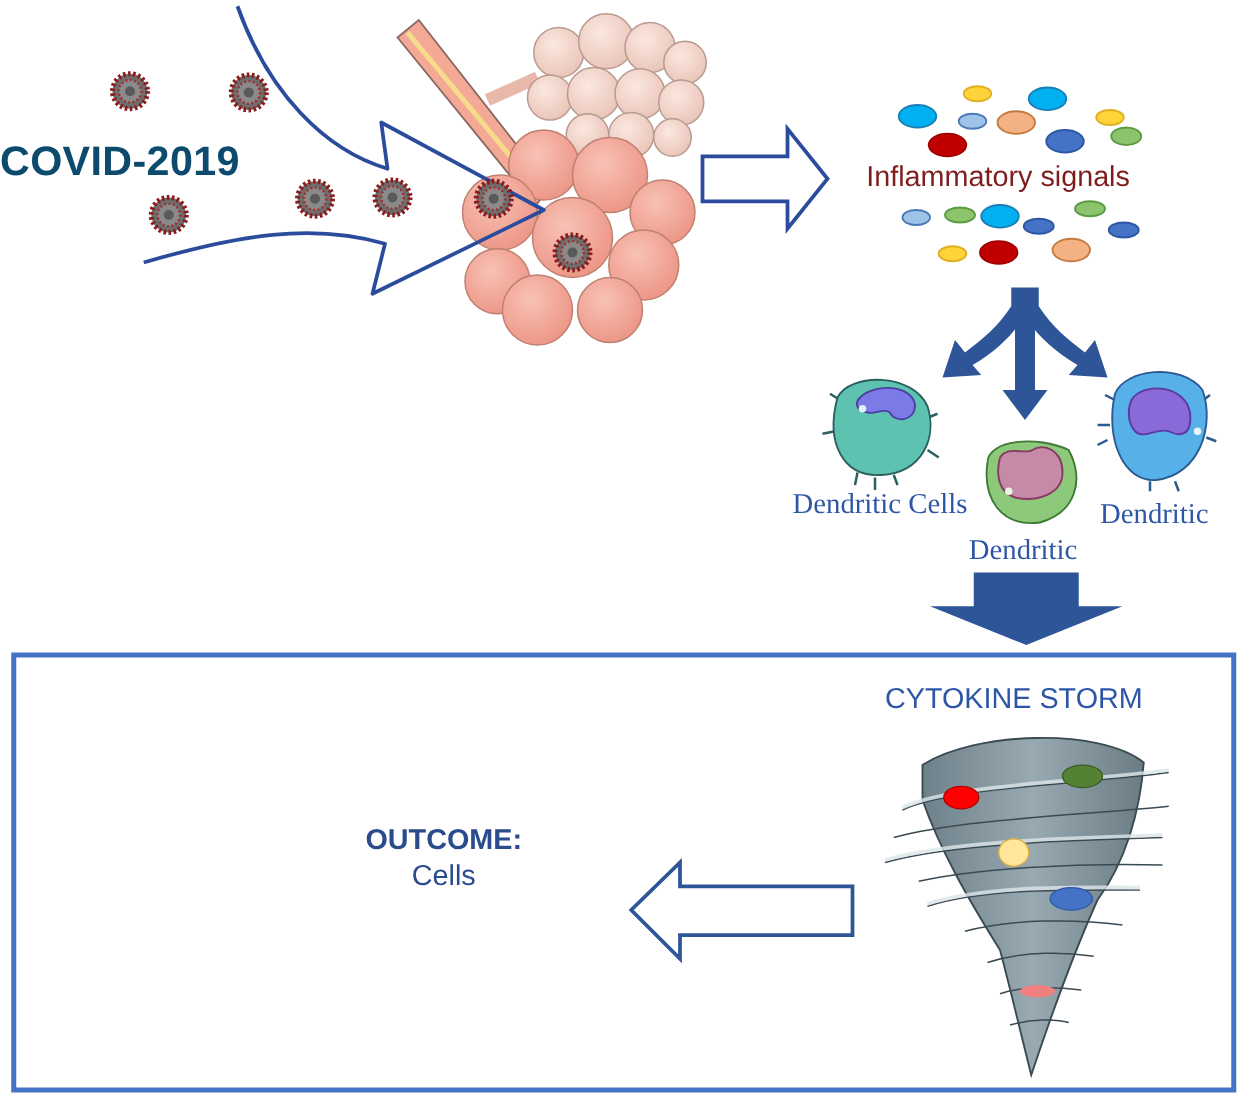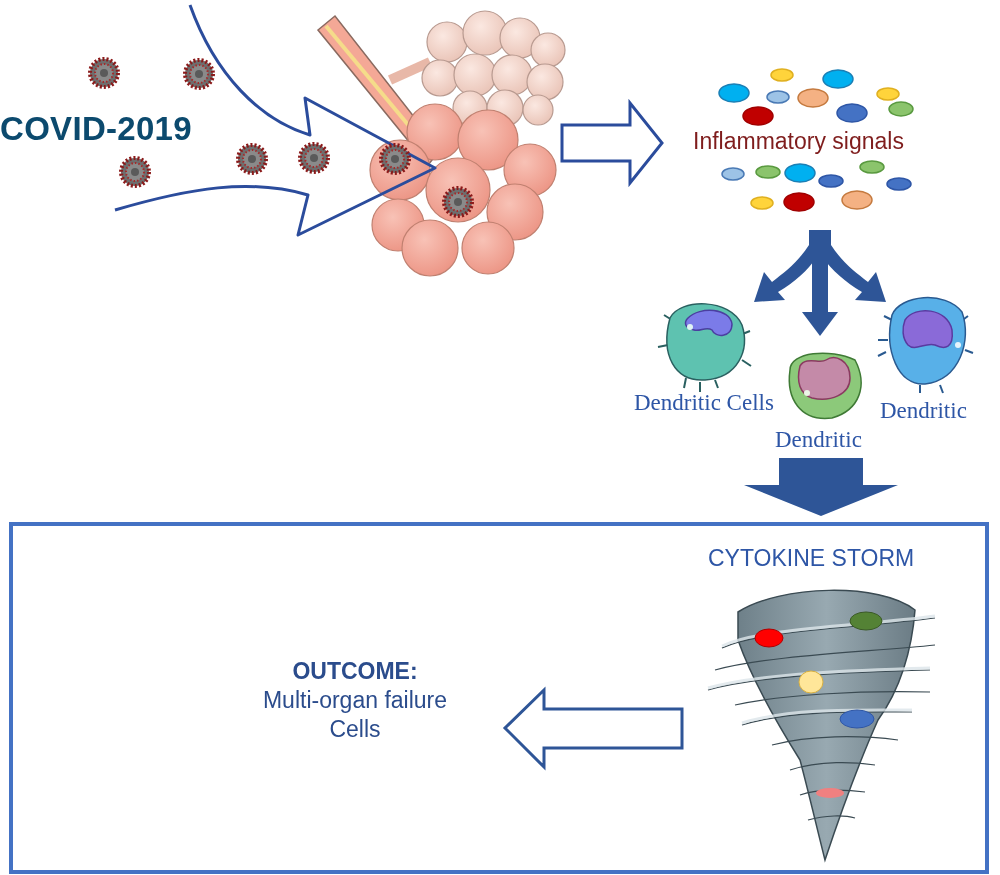--- a/index.html
+++ b/index.html
@@ -164,15 +164,14 @@
 
 <div class="abs title-covid">COVID-2019</div>
 <div class="abs label-infl">Inflammatory signals</div>
 <div class="abs cell-label" style="left:634px; top:390px;">Dendritic Cells</div>
 <div class="abs cell-label" style="left:775px; top:427px;">Dendritic</div>
 <div class="abs cell-label" style="left:880px; top:398px;">Dendritic</div>
 <div class="abs storm-title">CYTOKINE STORM</div>
 
 <div class="abs outcome">
   <div class="head">OUTCOME:</div>
-  <div>Multi-organ failure</div>
   <div>Cells</div>
 </div>
 
 </body></html>

